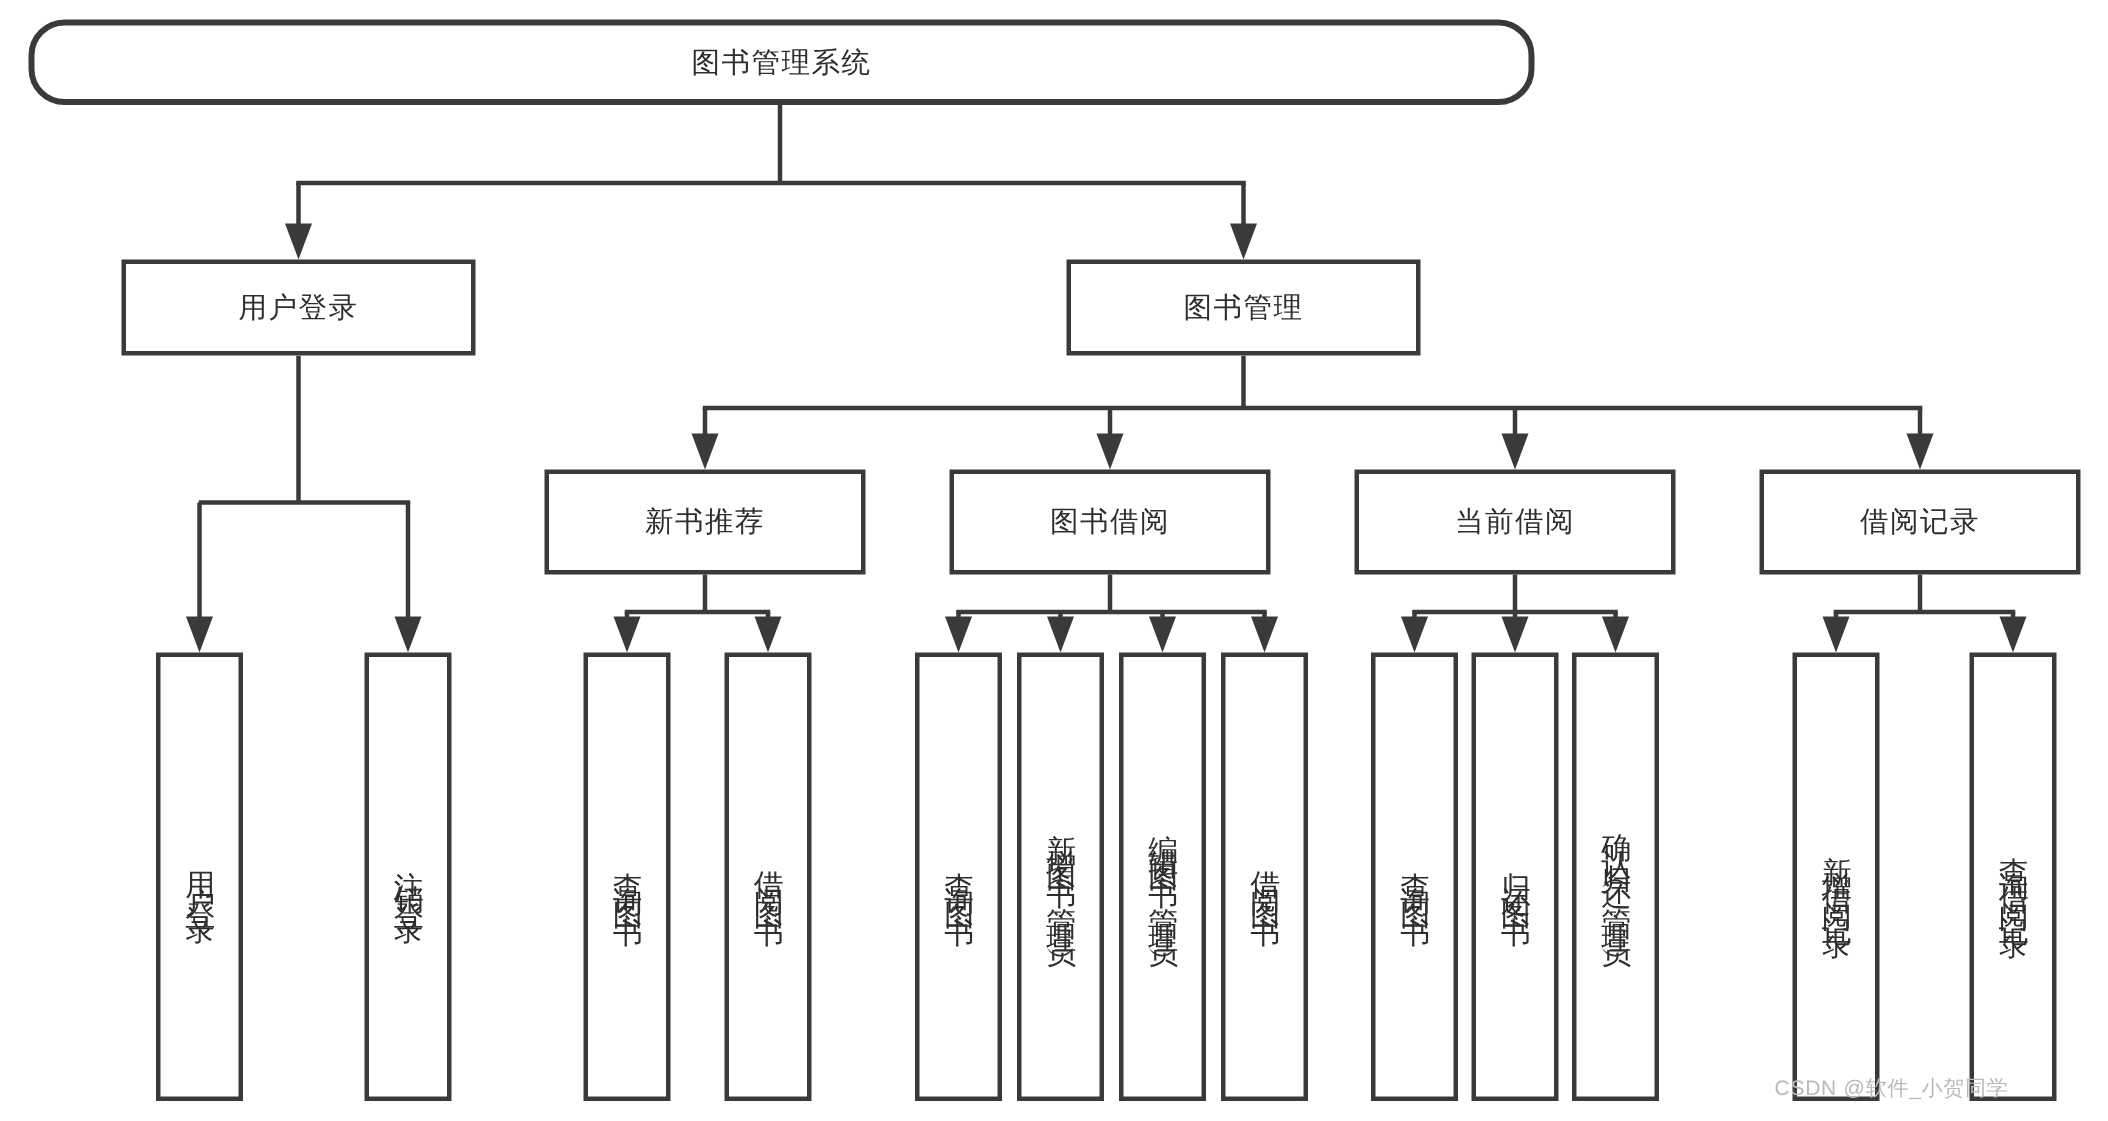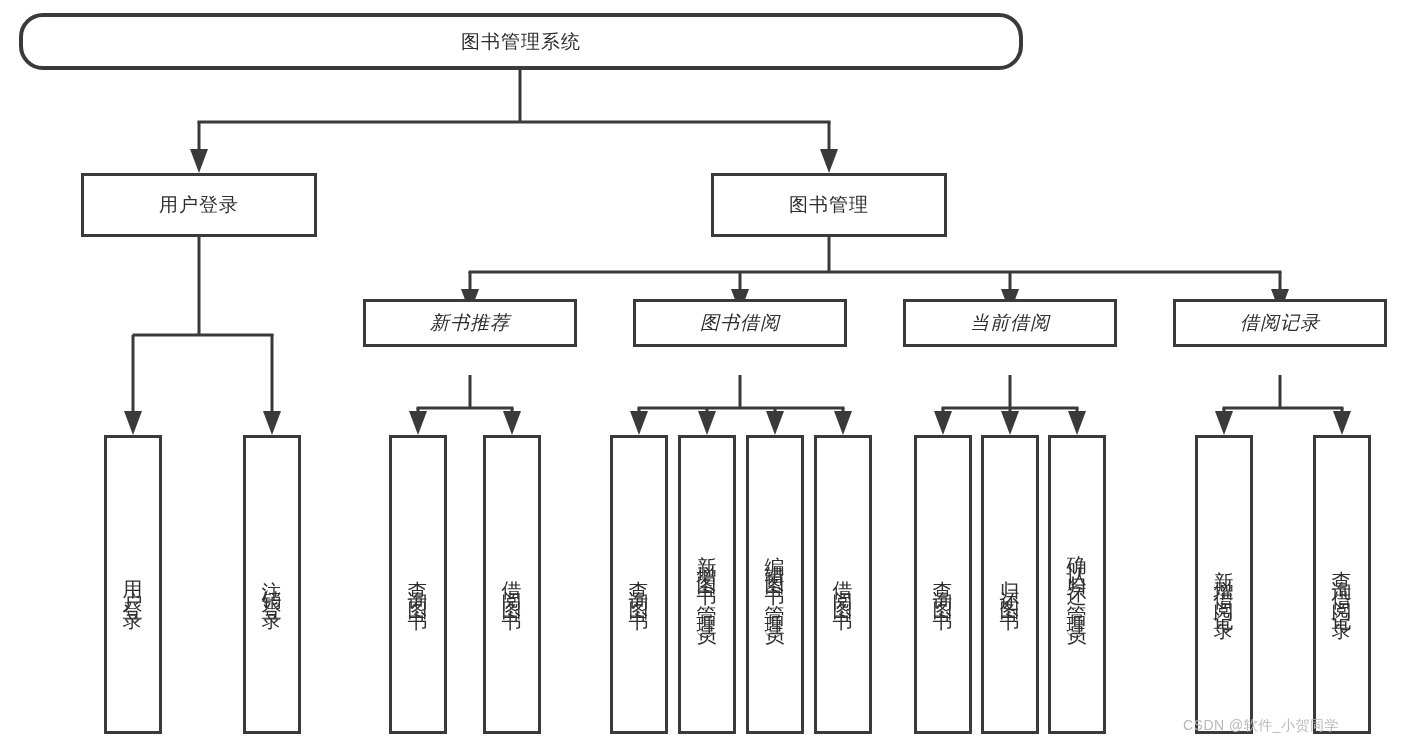--- a/index.html
+++ b/index.html
@@ -28,21 +28,21 @@
     font-size: 19px;
     letter-spacing: 1px;
     white-space: nowrap;
   }
   .box.root {
     left: 19px; top: 13px; width: 1004px; height: 57px;
     border-width: 4px;
     border-radius: 24px;
   }
   .box.lvl2 { top: 173px; width: 236px; height: 64px; }
-  .box.lvl3 { top: 299px; width: 214px; height: 48px; font-style: italic; }
+  .box.lvl3 { top: 313px; width: 214px; height: 70px; }
   .box.leaf { top: 435px; width: 58px; height: 299px; }
   .vlabel {
     writing-mode: vertical-rl;
     text-orientation: mixed;
     font-size: 20px;
     letter-spacing: 10px;
     line-height: 1;
     white-space: nowrap;
   }
   .watermark {

